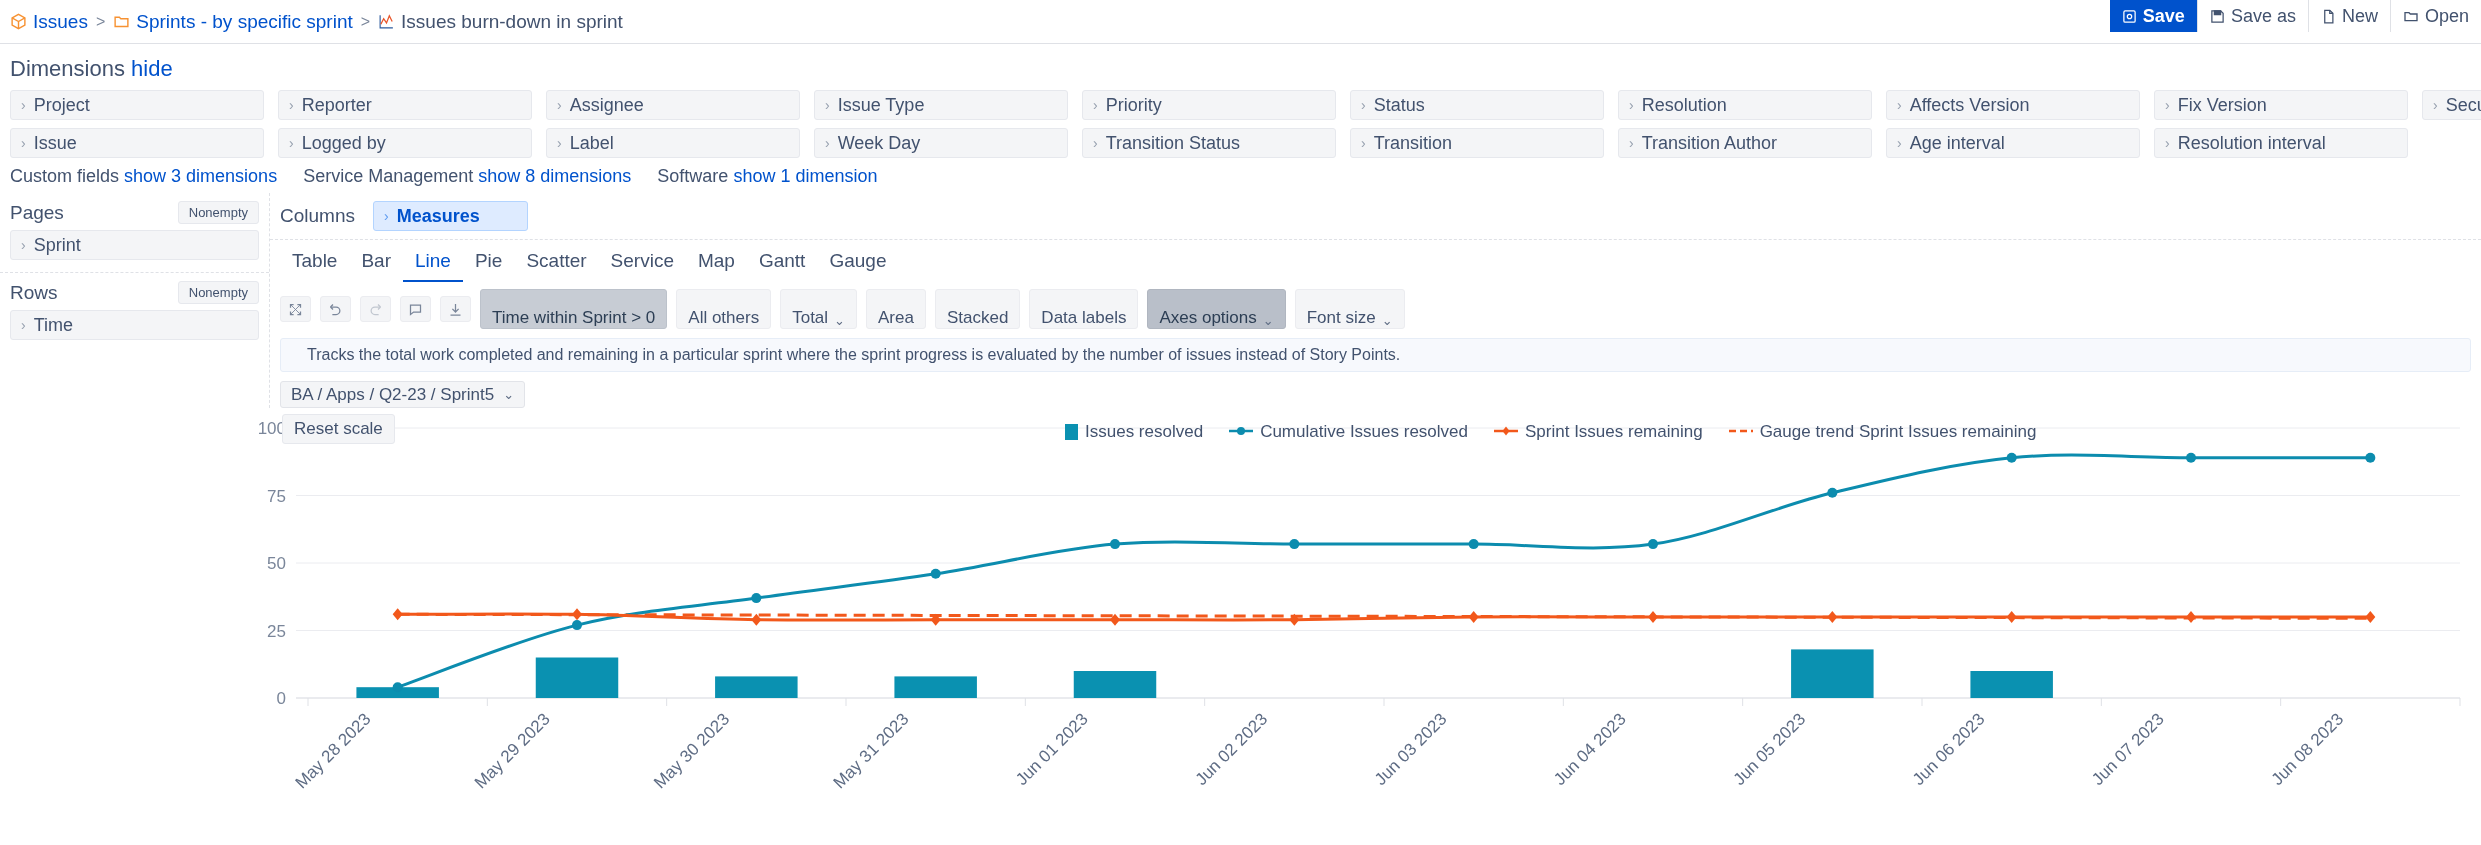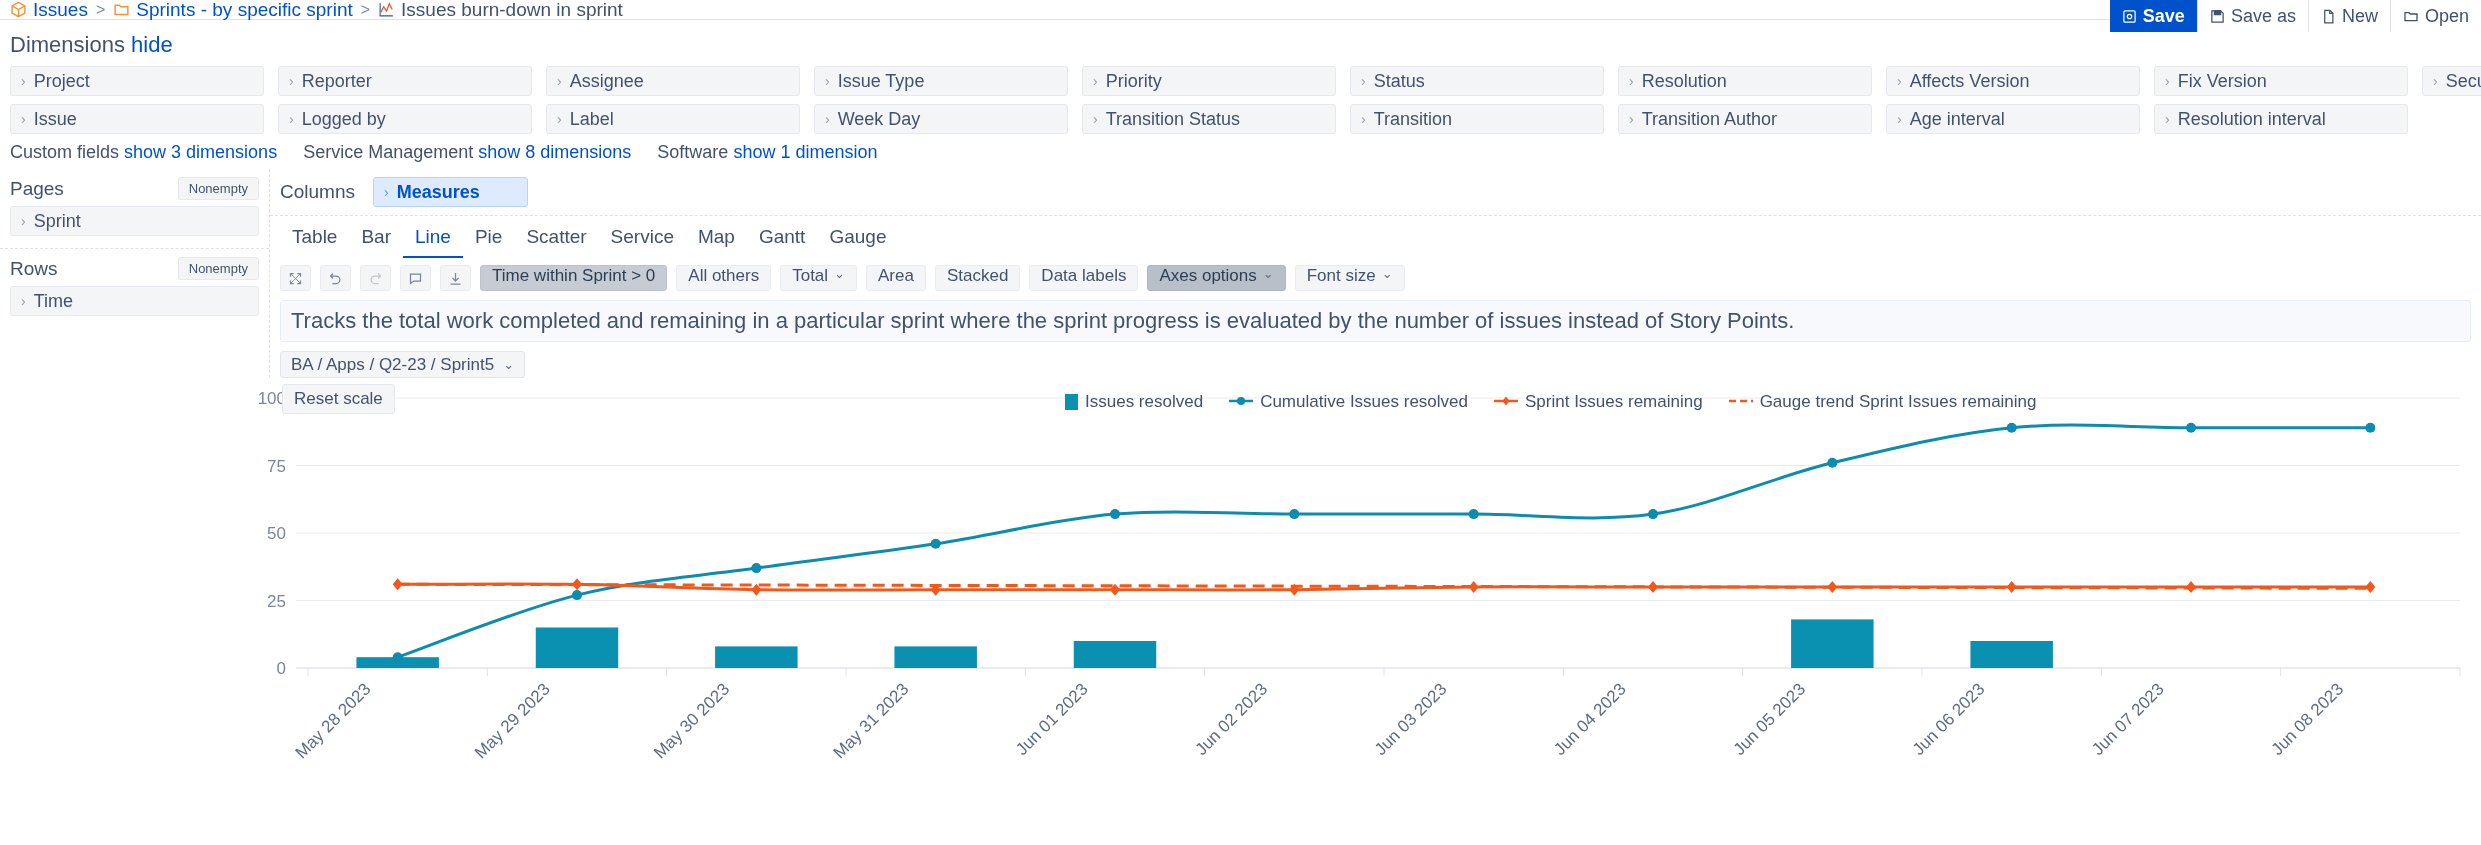--- a/index.html
+++ b/index.html
@@ -8,21 +8,21 @@
     width: 2481px; height: 845px;
     background:#ffffff;
     font-family: "Liberation Sans", sans-serif;
     font-size: 19px;
     color:#344563;
     overflow:hidden;
   }
 
   
   .topbar {
-    height: 20px;
+    height: 44px;
     display:flex; align-items:center;
     border-bottom:1px solid #dfe1e6;
     padding: 0 0 0 10px;
     position:relative;
   }
   .crumbs { display:flex; align-items:center; gap:7px; font-size:19px; }
   .crumb { display:flex; align-items:center; gap:6px; color:#0052cc; text-decoration:none; white-space:nowrap;}
   .crumb.current { color:#42526e; }
   .sep { color:#7a869a; font-size:16px; padding:0 1px;}
   .ico { display:inline-flex; align-items:center; justify-content:center; }
@@ -95,33 +95,33 @@
   .ctab.active { color:#0052cc; border-bottom-color:#0052cc; }
 
   
   .toolbar { display:flex; align-items:center; gap:9px; padding:7px 10px 7px 10px; }
   .tb-ico {
     width:31px; height:26px; border-radius:3px; background:#f4f5f7; border:1px solid #ebecf0;
     display:flex; align-items:center; justify-content:center; cursor:pointer; color:#7a869a;
   }
   .tb-ico.disabled { color:#c1c7d0; }
   .tb-btn {
-    height:26px; border-radius:3px; background:#f4f5f7; border:1px solid #ebecf0;
-    display:flex; align-items:flex-start; gap:6px; padding:0 11px;
+    height:40px; border-radius:3px; background:#f4f5f7; border:1px solid #ebecf0;
+    display:flex; align-items:flex-end; gap:6px; padding:0 11px;
     font-size:17px; color:#42526e; cursor:pointer; white-space:nowrap;
   }
   .tb-btn.on { background:#b9bfc9; border-color:#b0b6c0; color:#2c3e54;}
   .tb-btn.sel { background:#c7ccd4; border-color:#bcc2cb; color:#2c3e54;}
   .caret { font-size:13px; color:#5e6c84; }
 
   
   .desc {
     margin:2px 10px 0 10px;
     background:#f7f9fd; border:1px solid #e6edf7; border-radius:3px;
-    padding:7px 10px; font-size:22px; color:#42526e;
+    padding:7px 26px; font-size:16px; color:#42526e;
   }
 
   
   .sprintsel { padding:9px 10px 0 10px; }
   .sprint-chip {
     display:inline-flex; align-items:center; gap:9px;
     height:27px; padding:8px 10px;
     background:#f4f5f7; border:1px solid #e2e4e9; border-radius:3px;
     font-size:17px; color:#42526e; cursor:pointer;
   }

